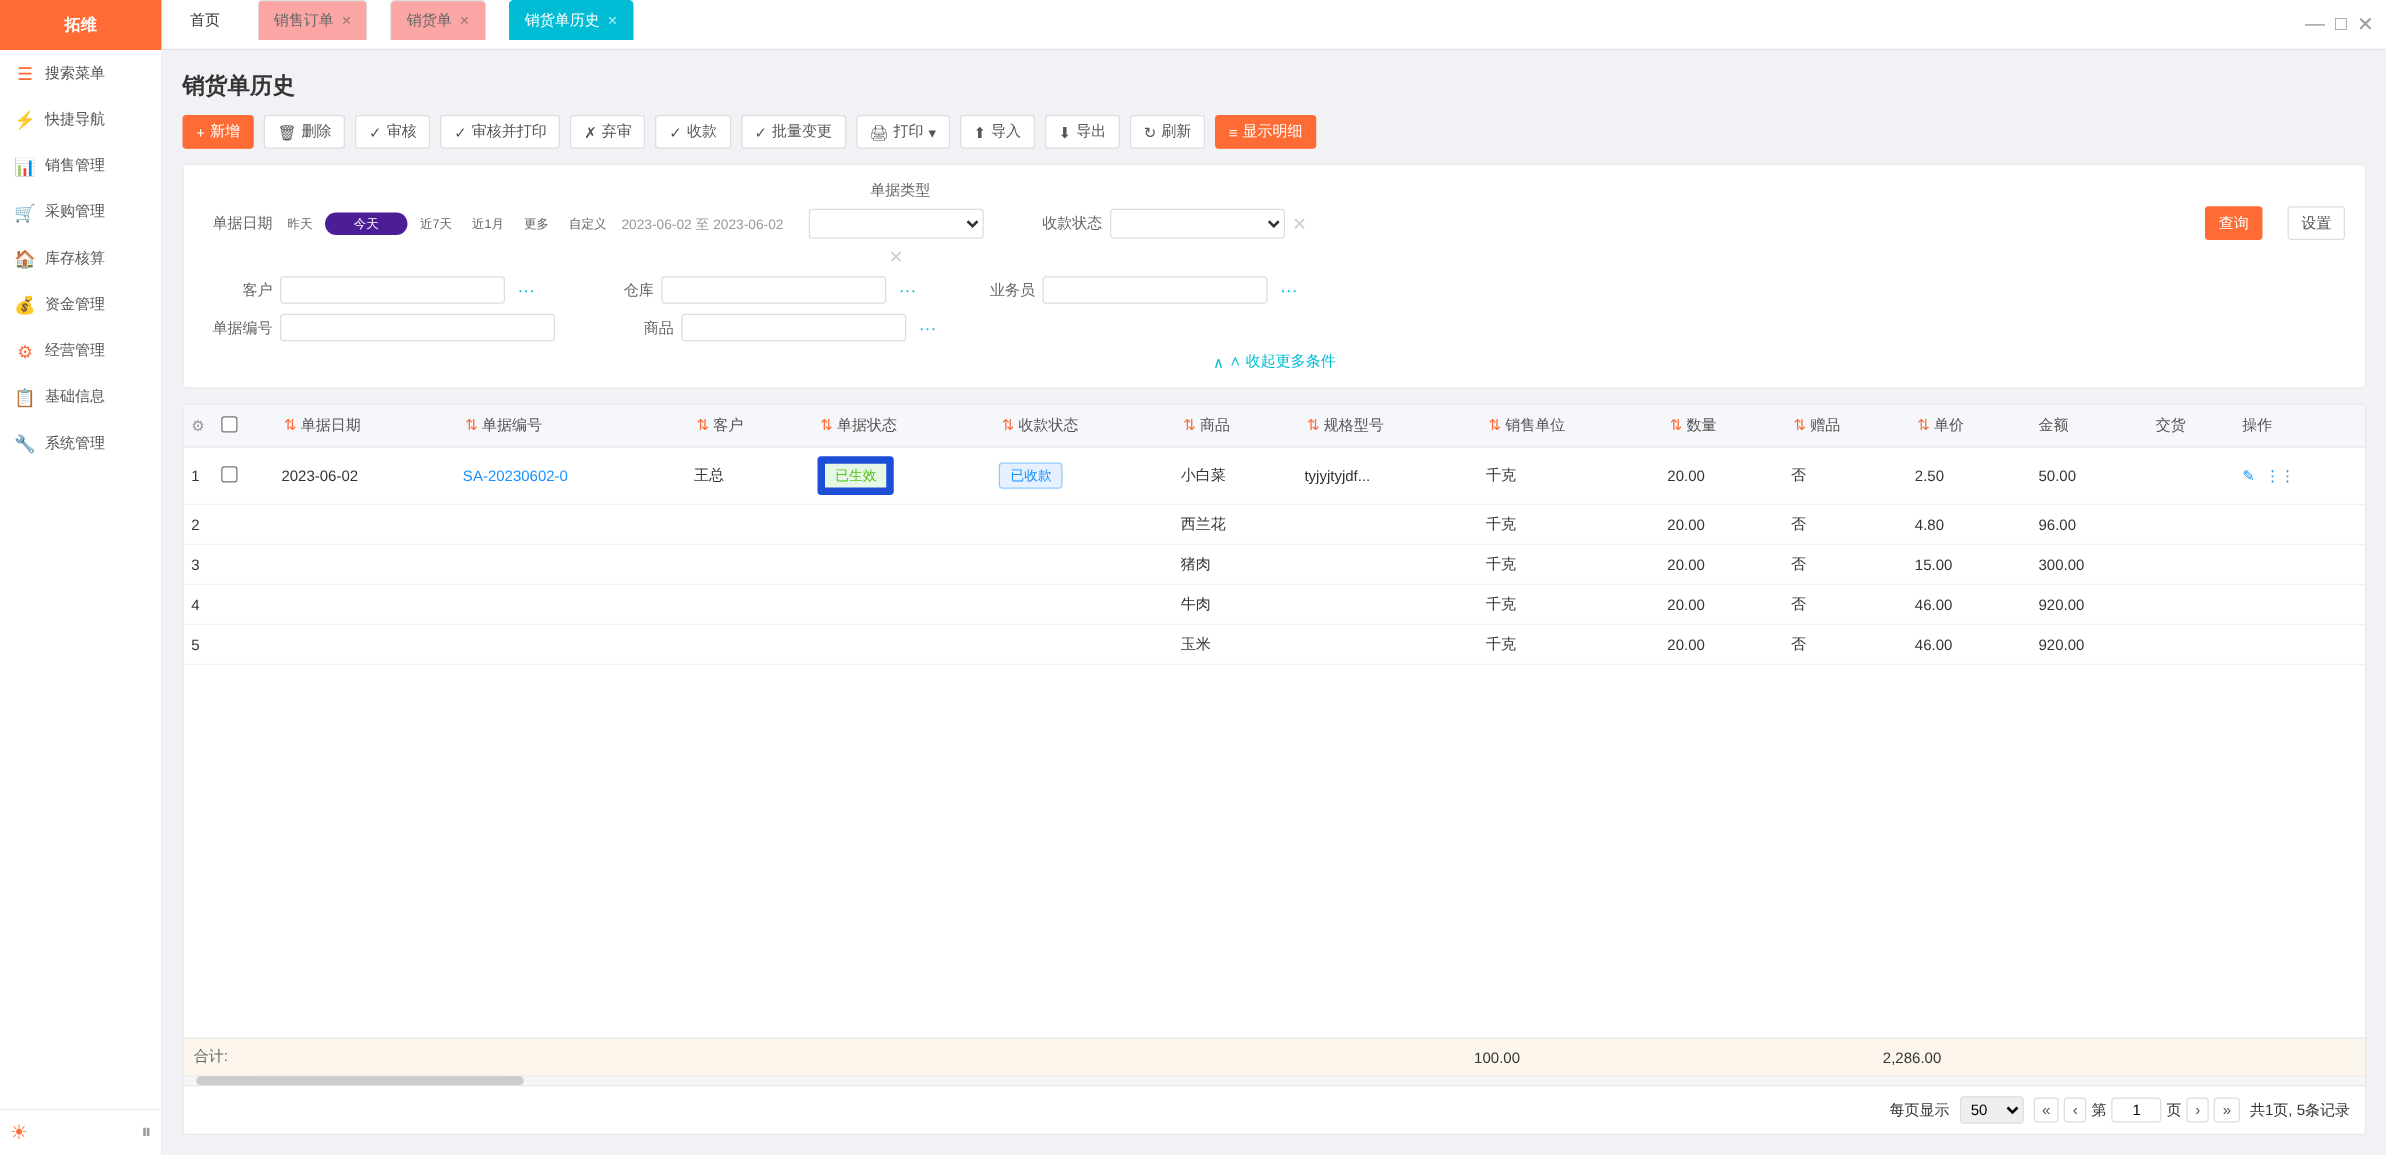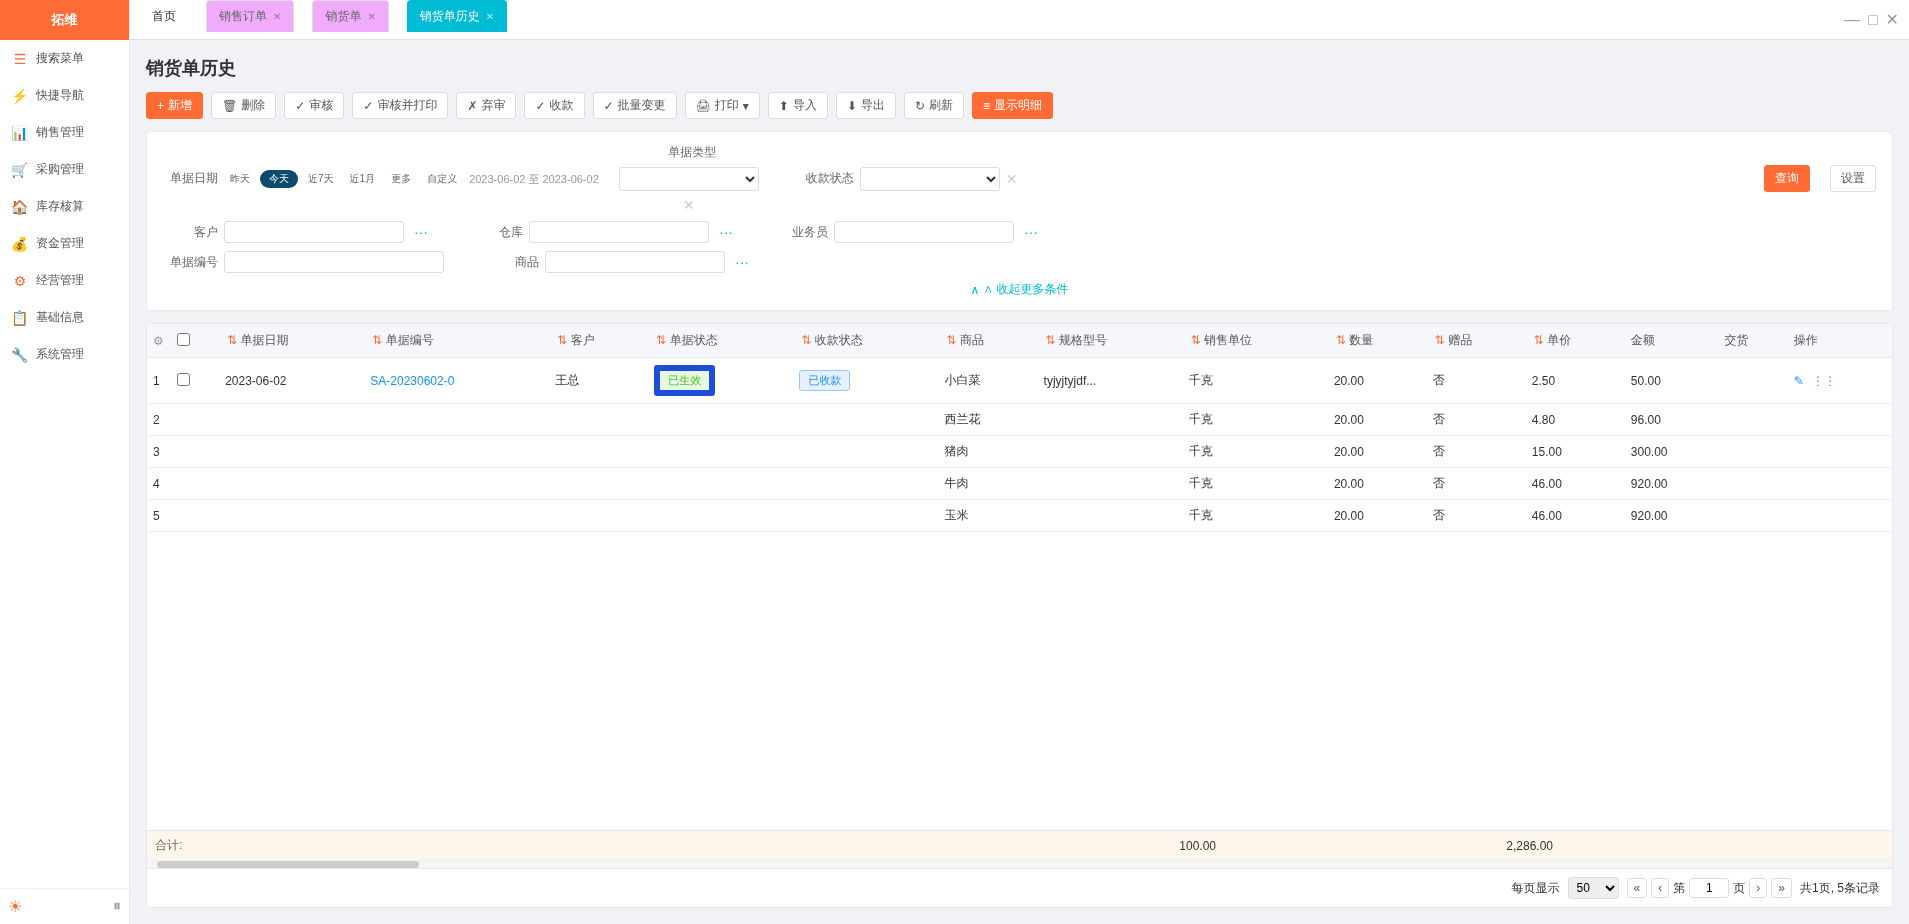--- a/index.html
+++ b/index.html
@@ -10,21 +10,21 @@
     .sidebar-logo { background: #ff6b35; height: 40px; display: flex; align-items: center; justify-content: center; color: #fff; font-size: 13px; font-weight: bold; }
     .sidebar-item { display: flex; align-items: center; padding: 10px 12px; cursor: pointer; color: #555; font-size: 12px; gap: 8px; }
     .sidebar-item .icon { width: 16px; height: 16px; display: inline-flex; align-items: center; justify-content: center; color: #ff6b35; font-size: 14px; }
     .sidebar-bottom { margin-top: auto; display: flex; padding: 8px; justify-content: space-between; border-top: 1px solid #eee; }
 
     
     .main { flex: 1; display: flex; flex-direction: column; overflow: hidden; }
 
     
     .tabs-bar { background: #fff; display: flex; border-bottom: 1px solid #e0e0e0; height: 40px; padding: 0 10px; gap: 18px; }
-    .tab { display: flex; align-items: center; padding: 0 12px; height: 32px; border-radius: 4px 4px 0 0; cursor: pointer; font-size: 12px; color: #666; gap: 6px; background: #f0abfc; border: 1px solid #ddd; border-bottom: none; }
+    .tab { display: flex; align-items: center; padding: 0 12px; height: 32px; border-radius: 4px 4px 0 0; cursor: pointer; font-size: 12px; color: #666; gap: 6px; background: #fca5a5; border: 1px solid #ddd; border-bottom: none; }
     .tab.active { background: #00bcd4; color: #fff; border-color: #00bcd4; }
     .tab .close-x { font-size: 10px; cursor: pointer; opacity: 0.7; }
     .tab.home { background: #fff; border: none; color: #333; }
     .tabs-bar-right { margin-left: auto; display: flex; align-items: center; gap: 8px; }
     .tabs-bar-right .minimize { font-size: 16px; cursor: pointer; color: #999; }
 
     
     .content { flex: 1; overflow: hidden; display: flex; flex-direction: column; padding: 16px; background: #f0f2f5; }
     .page-title { font-size: 18px; font-weight: bold; color: #333; margin-bottom: 12px; }
 
@@ -35,21 +35,21 @@
 
     
     .filter-area { background: #fff; border: 1px solid #e8e8e8; border-radius: 4px; padding: 12px 16px; margin-bottom: 12px; }
     .filter-row { display: flex; align-items: center; gap: 20px; margin-bottom: 8px; flex-wrap: wrap; }
     .filter-item { display: flex; align-items: center; gap: 6px; }
     .filter-label { color: #666; white-space: nowrap; min-width: 55px; text-align: right; }
     .filter-input { border: 1px solid #ddd; border-radius: 3px; padding: 3px 8px; font-size: 12px; width: 120px; color: #333; }
     .filter-input-wide { width: 180px; }
     .date-range-btns { display: flex; align-items: center; gap: 4px; }
     .date-btn { padding: 2px 6px; border-radius: 3px; cursor: pointer; font-size: 10px; color: #666; background: none; border: none; text-align: right; }
-    .date-btn.active { background: #0c4a6e; color: #fff; border-radius: 10px; padding: 2px 9px; }
+    .date-btn.active { background: #4c1d95; color: #fff; border-radius: 10px; padding: 2px 23px; }
     .date-display { font-size: 11px; color: #999; margin-top: 2px; }
     .select-input { border: 1px solid #ddd; border-radius: 3px; padding: 3px 8px; font-size: 12px; color: #333; background: #fff; width: 140px; }
     .collapse-btn { display: flex; align-items: center; justify-content: center; color: #00bcd4; font-size: 12px; cursor: pointer; gap: 4px; margin-top: 4px; }
     .ellipsis-btn { color: #00bcd4; cursor: pointer; font-size: 14px; margin-left: 4px; }
 
     
     .table-wrapper { background: #fff; border: 1px solid #e8e8e8; border-radius: 4px; flex: 1; overflow: auto; display: flex; flex-direction: column; }
     table { width: 100%; border-collapse: collapse; font-size: 12px; }
     thead tr { background: #f5f7fa; }
     thead th { padding: 8px 6px; text-align: left; color: #555; border-bottom: 1px solid #e8e8e8; white-space: nowrap; font-weight: normal; }

